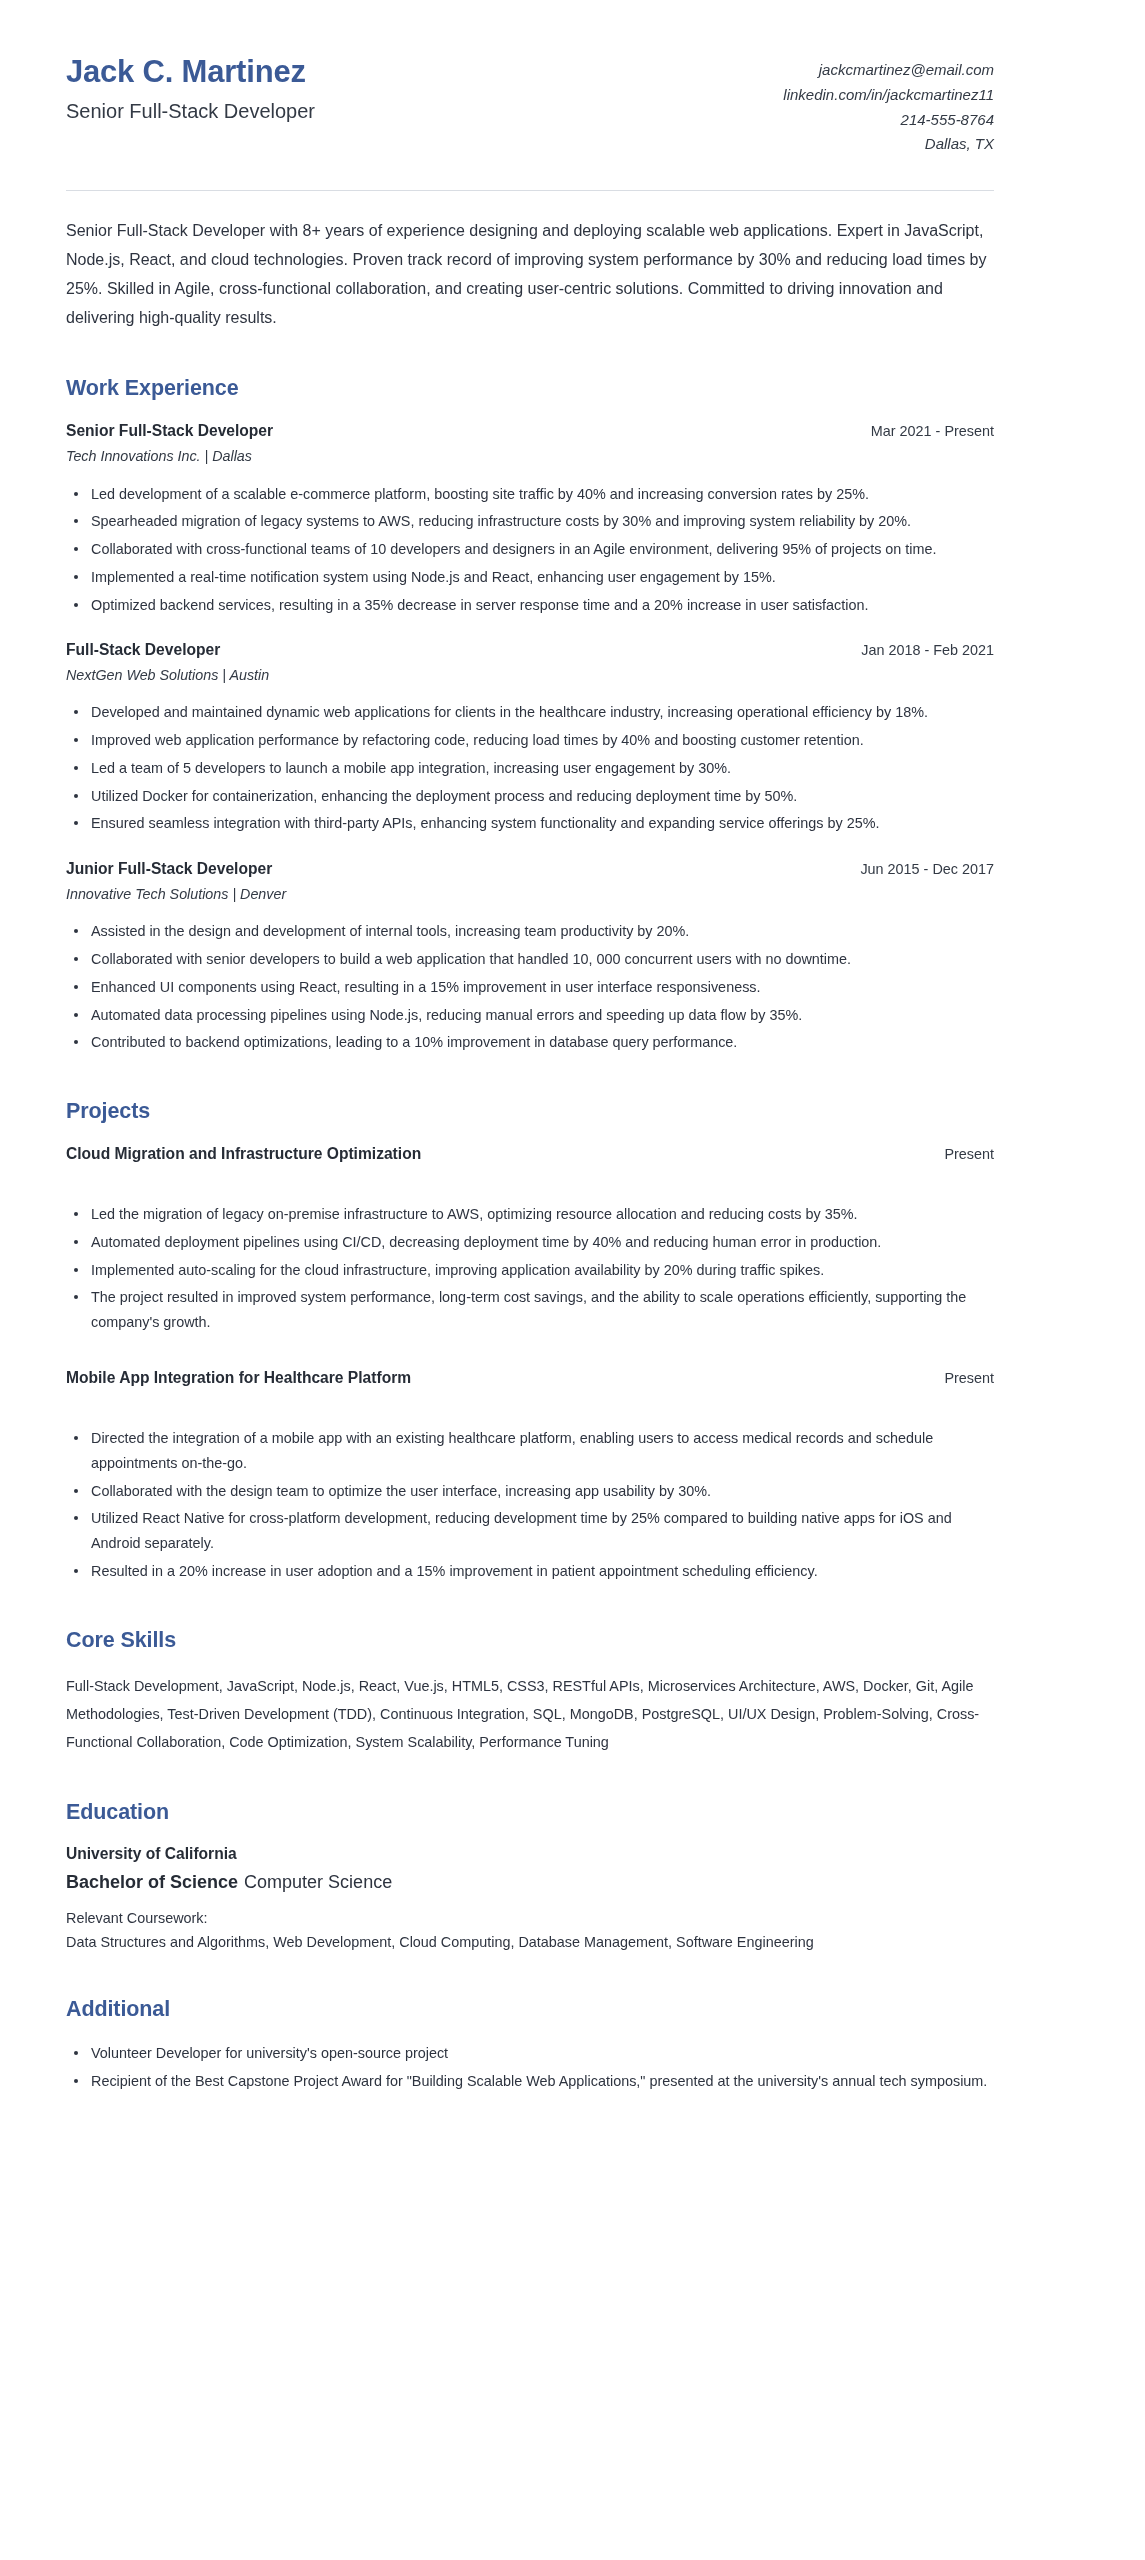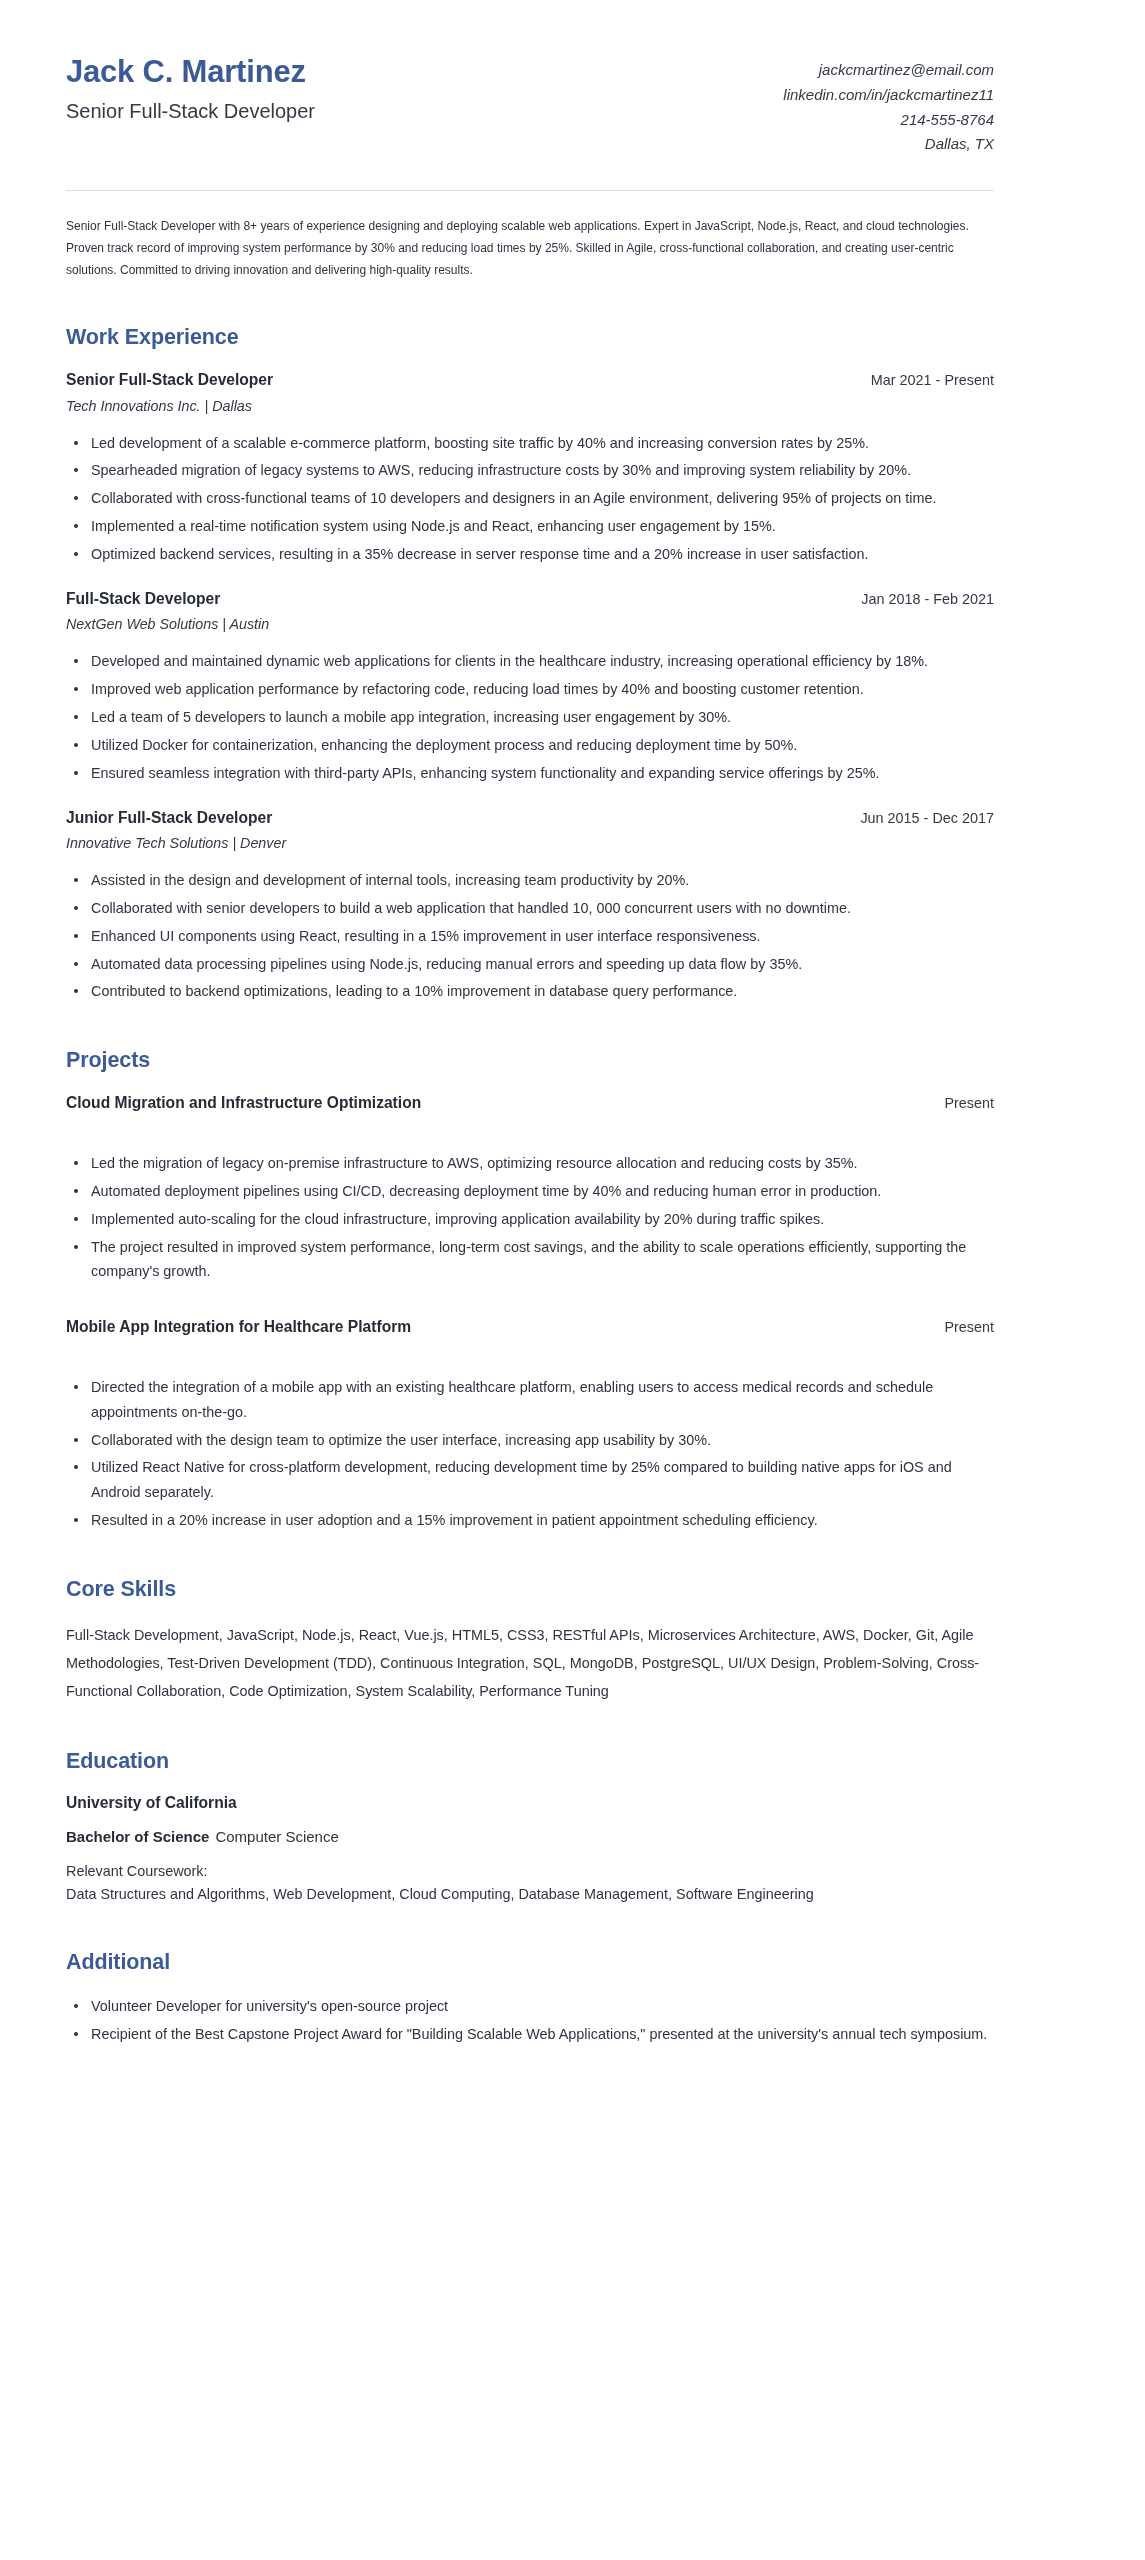--- a/index.html
+++ b/index.html
@@ -60,21 +60,21 @@
   .contact div { white-space: nowrap; }
 
   .rule {
     border: 0;
     border-top: 1px solid #d9dde3;
     margin: 33px 0 0 0;
   }
 
   
   .summary {
-    font-size: 12px;
+    font-size: 16px;
     line-height: 1.82;
     color: #2e3440;
     margin-top: 25px;
     text-align: left;
   }
 
   
   .section { margin-top: 34px; }
 
   .section-title {
@@ -158,23 +158,23 @@
 
   
   .edu-school {
     font-size: 15.6px;
     font-weight: 700;
     color: #262c36;
     line-height: 1.3;
   }
 
   .edu-degree-line {
-    font-size: 15px;
-    color: #2e3440;
-    margin-top: 13px;
+    font-size: 18px;
+    color: #2e3440;
+    margin-top: 5px;
     line-height: 1.5;
   }
   .edu-degree {
     font-weight: 700;
     color: #262c36;
   }
   .edu-field { margin-left: 6px; }
 
   .edu-coursework-label {
     font-size: 14.4px;

